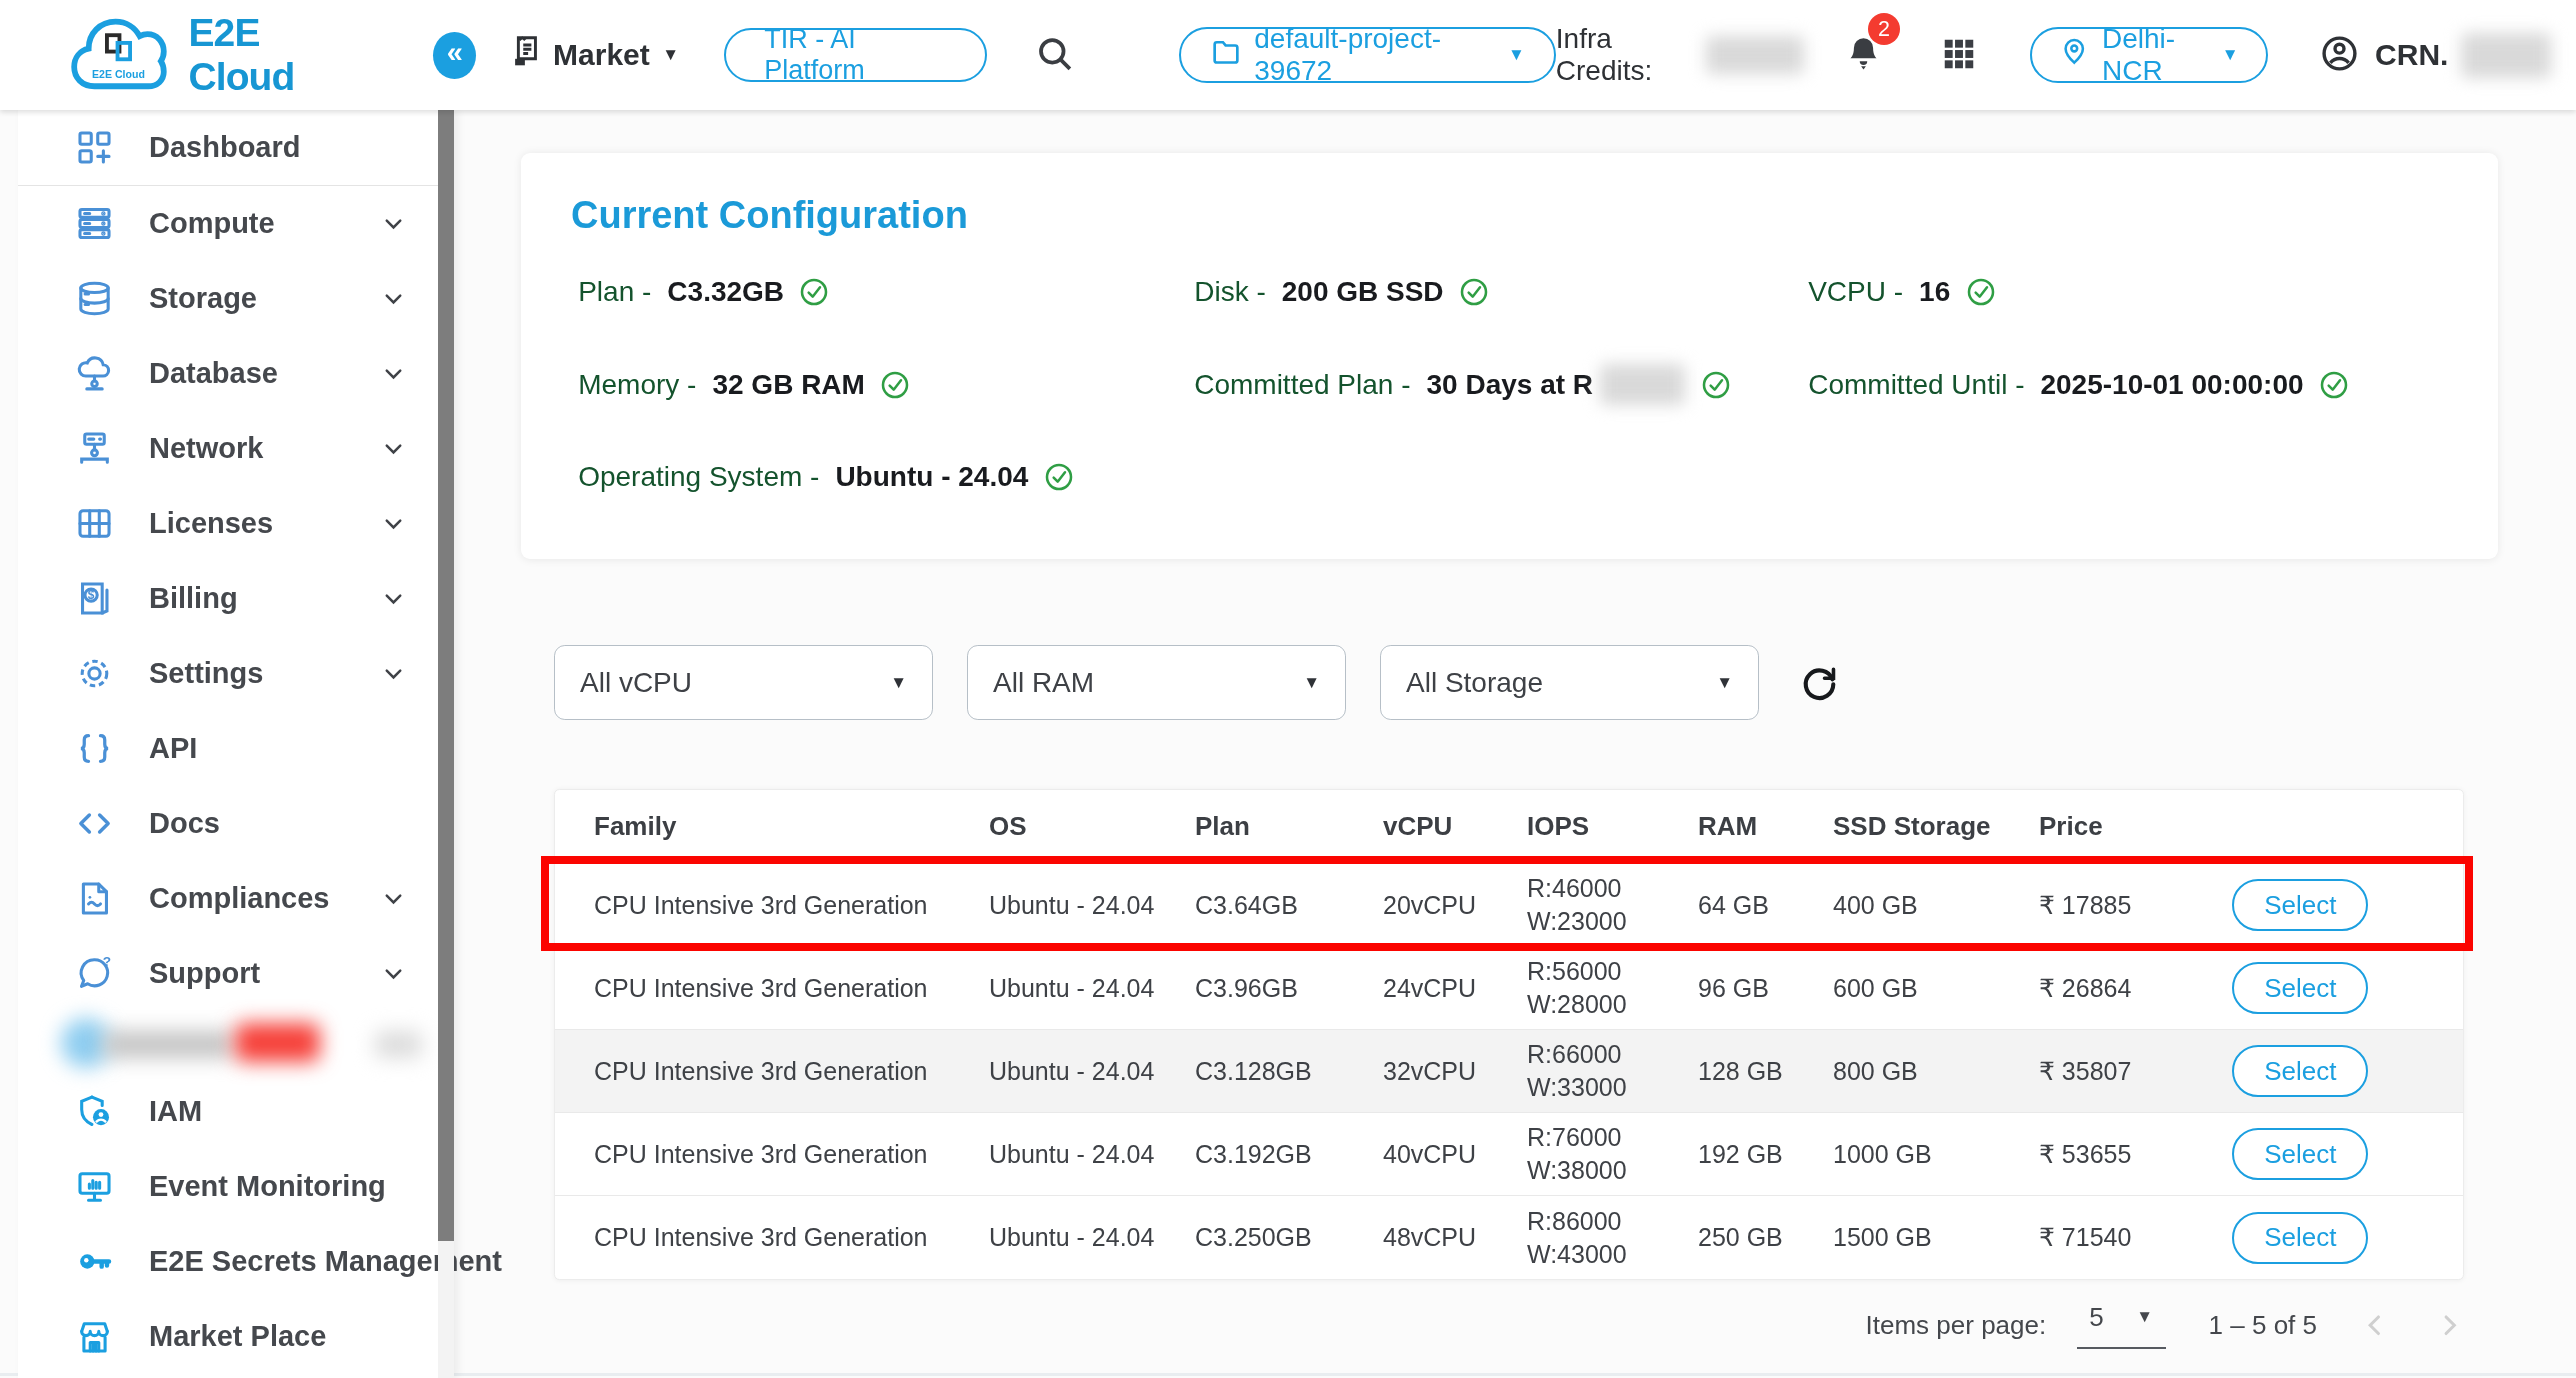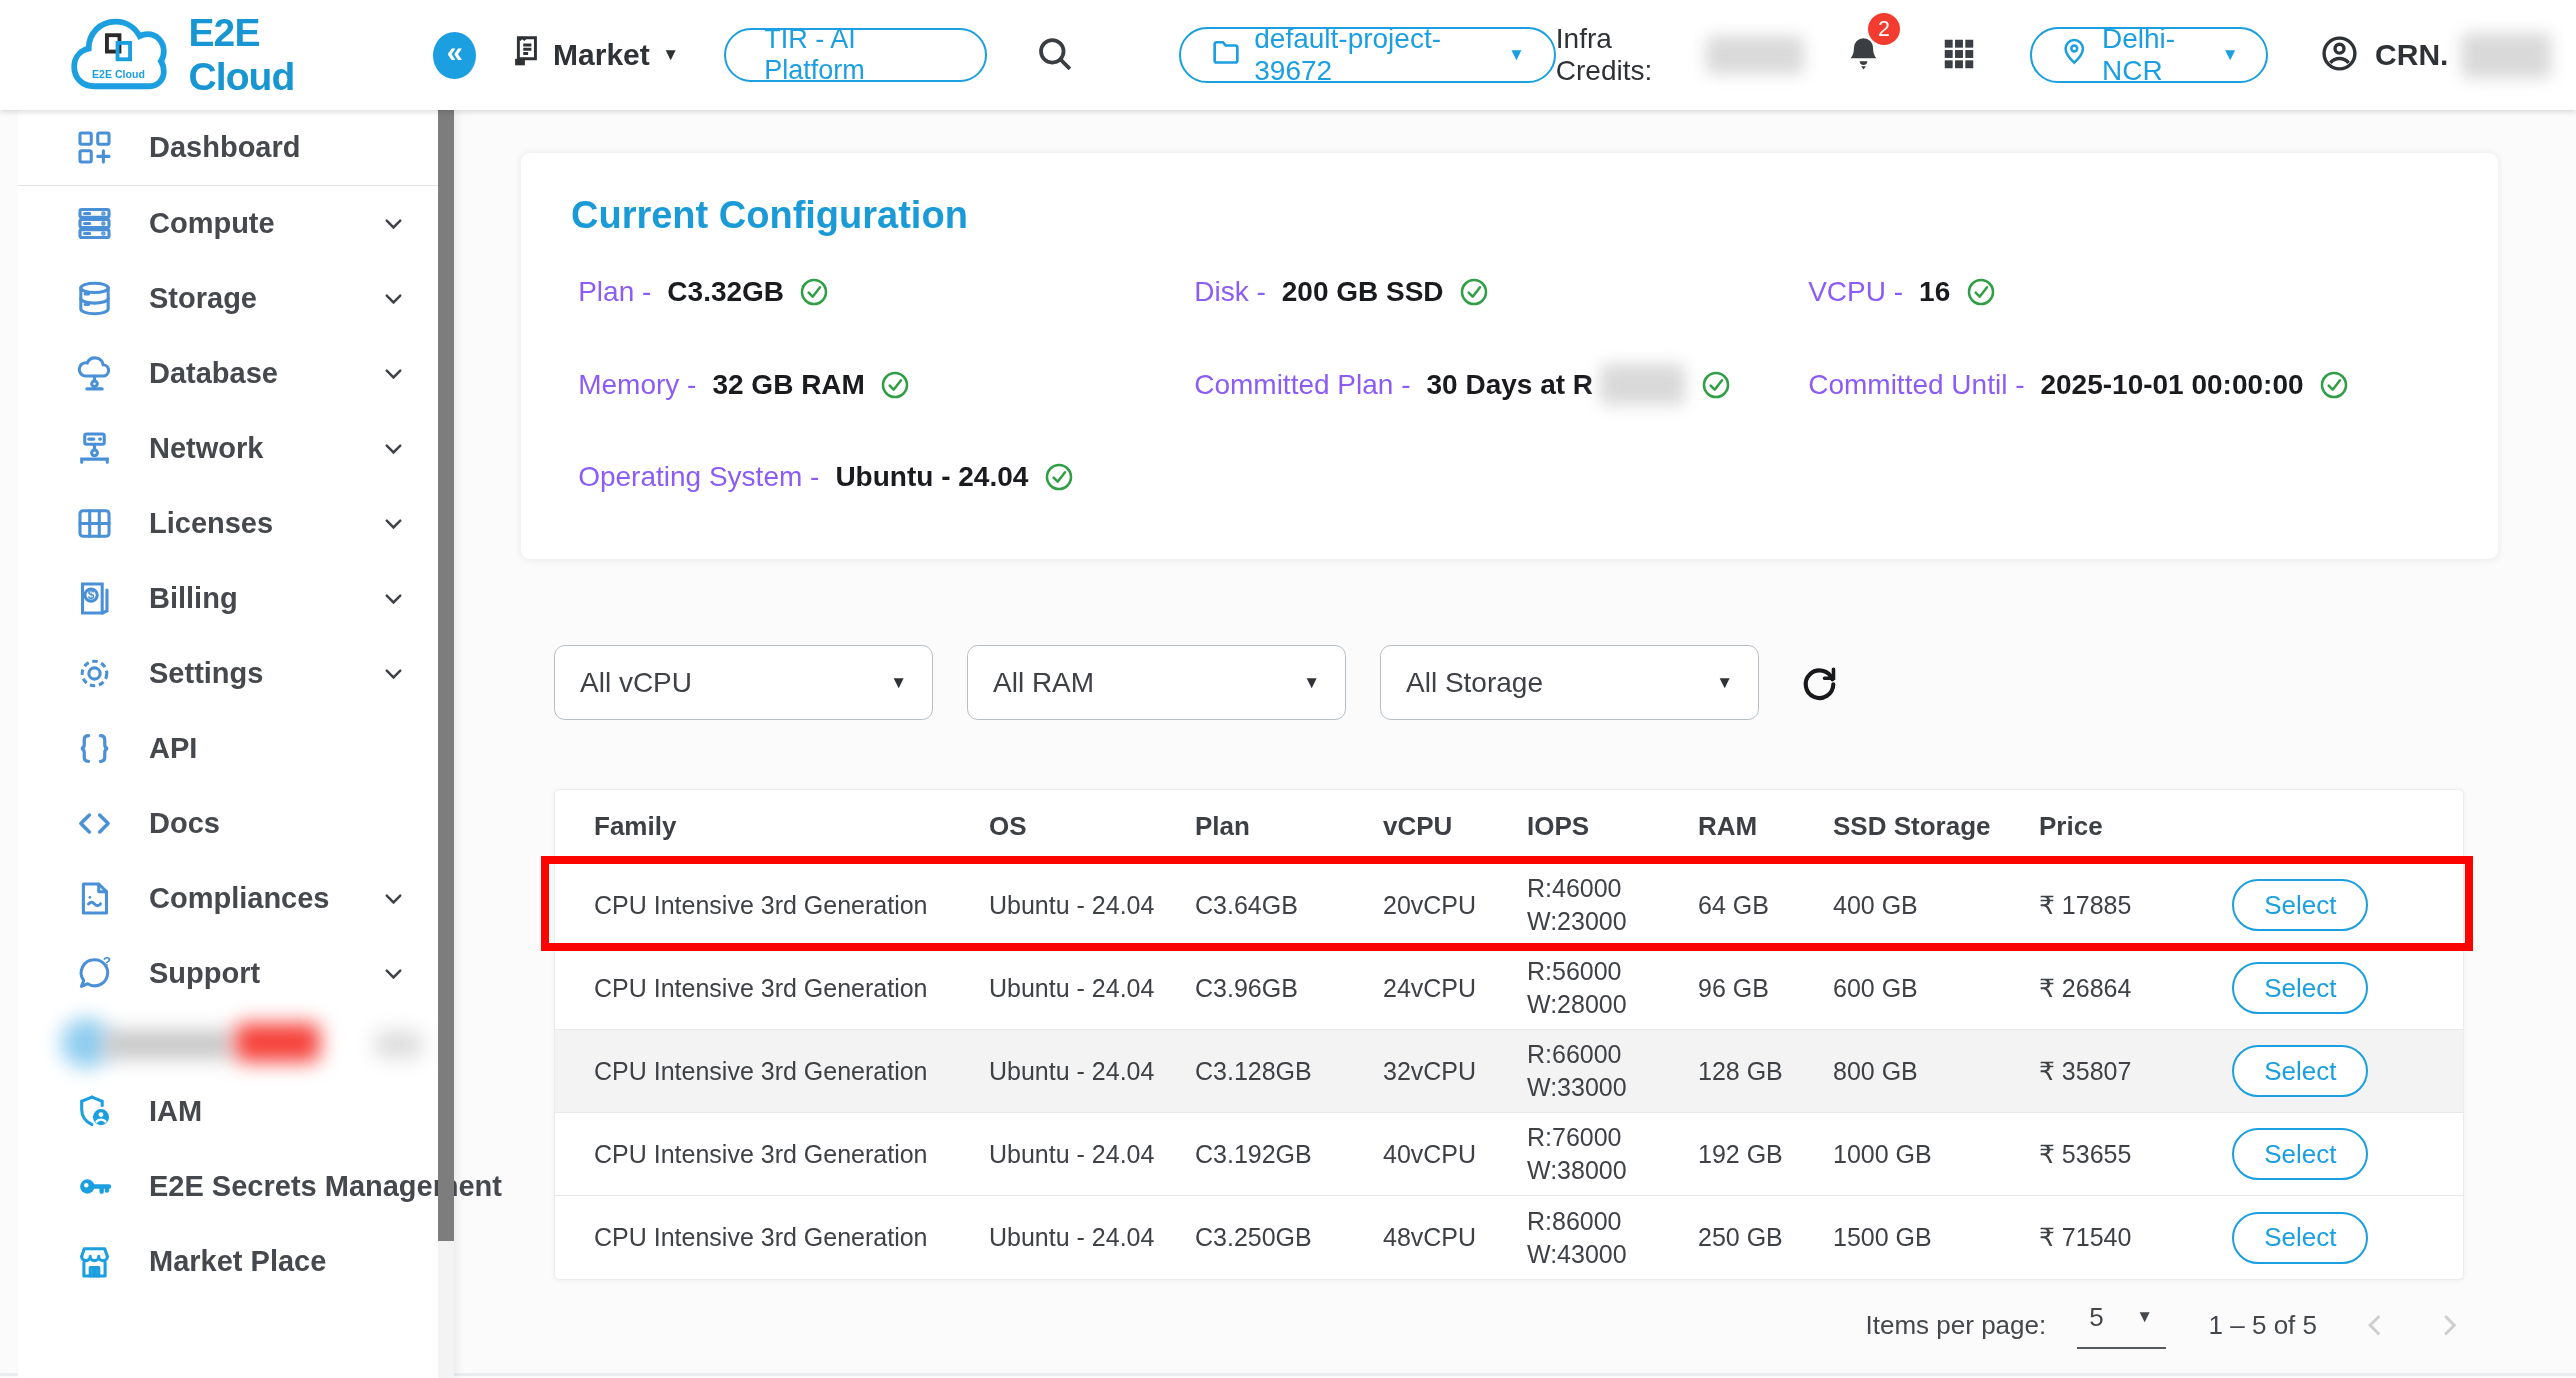--- a/index.html
+++ b/index.html
@@ -56,21 +56,21 @@
   .rd-blob { left:357px; top:20px; width:47px; height:27px; border-radius:7.2px; background:#dcdcdc; }
 
   
   .main { position:absolute; left:436px; top:110px; right:0; bottom:0; background:#fbfbfb; }
 
   .card1 { position:absolute; left:85px; top:43px; width:1977px; height:406px; background:#fff;
            border-radius:9px; box-shadow:0 0.9px 9px rgba(0,0,0,.08); padding:41px 0 0 50px; }
   .card1-title { font-size:38px; font-weight:600; color:#1b9ad8; }
   .cfg-grid { margin-top:39px; display:grid; grid-template-columns:616px 614px 1fr; row-gap:56px; padding-left:7.2px; }
   .cfg-field { display:flex; align-items:center; font-size:28px; }
-  .cfg-lbl { color:#8b5cf6; }
+  .cfg-lbl { color:#14532d; }
   .cfg-val { margin-left:16px; font-weight:700; color:#191b1f; white-space:nowrap; }
   .cfg-field .check { margin-left:14.4px; display:flex; }
   .cfg-field .redaction { display:none; width:85px; height:41px; margin-left:7.2px; }
   .cfg-field.has-redaction .redaction { display:inline-block; }
 
   .filters { position:absolute; left:118px; top:535px; display:flex; align-items:center; gap:34px; }
   .filter-box { width:379px; height:75px; background:#fff; border:1.8px solid #b6bfc7; border-radius:10.8px;
                 display:flex; align-items:center; padding:0 25px; font-size:28px; color:#3e4146; cursor:pointer; }
   .filter-box .tri { margin-left:auto; color:#2f3237; }
   .refresh-wrap { margin-left:5.4px; cursor:pointer; display:flex; }
@@ -403,20 +403,30 @@
           <path d="M10.5 3.6L4.5 6v4.9c0 4.2 2.4 7.1 6 8.7"></path>
           <path d="M10.5 3.6L16.5 6v2.5"></path>
           <circle cx="15.8" cy="15.3" r="4.7" fill="#1b9fe0" stroke="none"></circle>
           <circle cx="15.8" cy="13.8" r="1.4" fill="#fff" stroke="none"></circle>
           <path d="M13.2 17.9a3.5 3.5 0 0 1 5.2 0" stroke="#fff" stroke-width="1.4"></path>
         </svg>
       </span>
       <span class="lbl">IAM</span>
     </div>
 
+    <div class="side-item">
+      <span class="ic">
+        <svg width="41" height="41" viewBox="0 0 24 24" fill="none" stroke="#1b9fe0" stroke-width="1.8" stroke-linecap="round">
+          <rect x="3.5" y="4.5" width="17" height="11.5" rx="1.3"></rect>
+          <path d="M9 13v-2.5M11 13V8.5M13 13v-3.5M15 13V9.5"></path>
+          <path d="M12 16v3M8.5 20h7"></path>
+        </svg>
+      </span>
+      <span class="lbl">Event Monitoring</span>
+    </div>
 
     <div class="side-item">
       <span class="ic">
         <svg width="41" height="41" viewBox="0 0 24 24" fill="none">
           <circle cx="7.8" cy="12" r="4.2" fill="#1b9fe0"></circle>
           <circle cx="7.2" cy="11.3" r="1.3" fill="#fff"></circle>
           <path d="M12 12h8.5M16.2 12v3M19.3 12v2.3" stroke="#1b9fe0" stroke-width="2.6" stroke-linecap="round"></path>
         </svg>
       </span>
       <span class="lbl">E2E Secrets Management</span>

